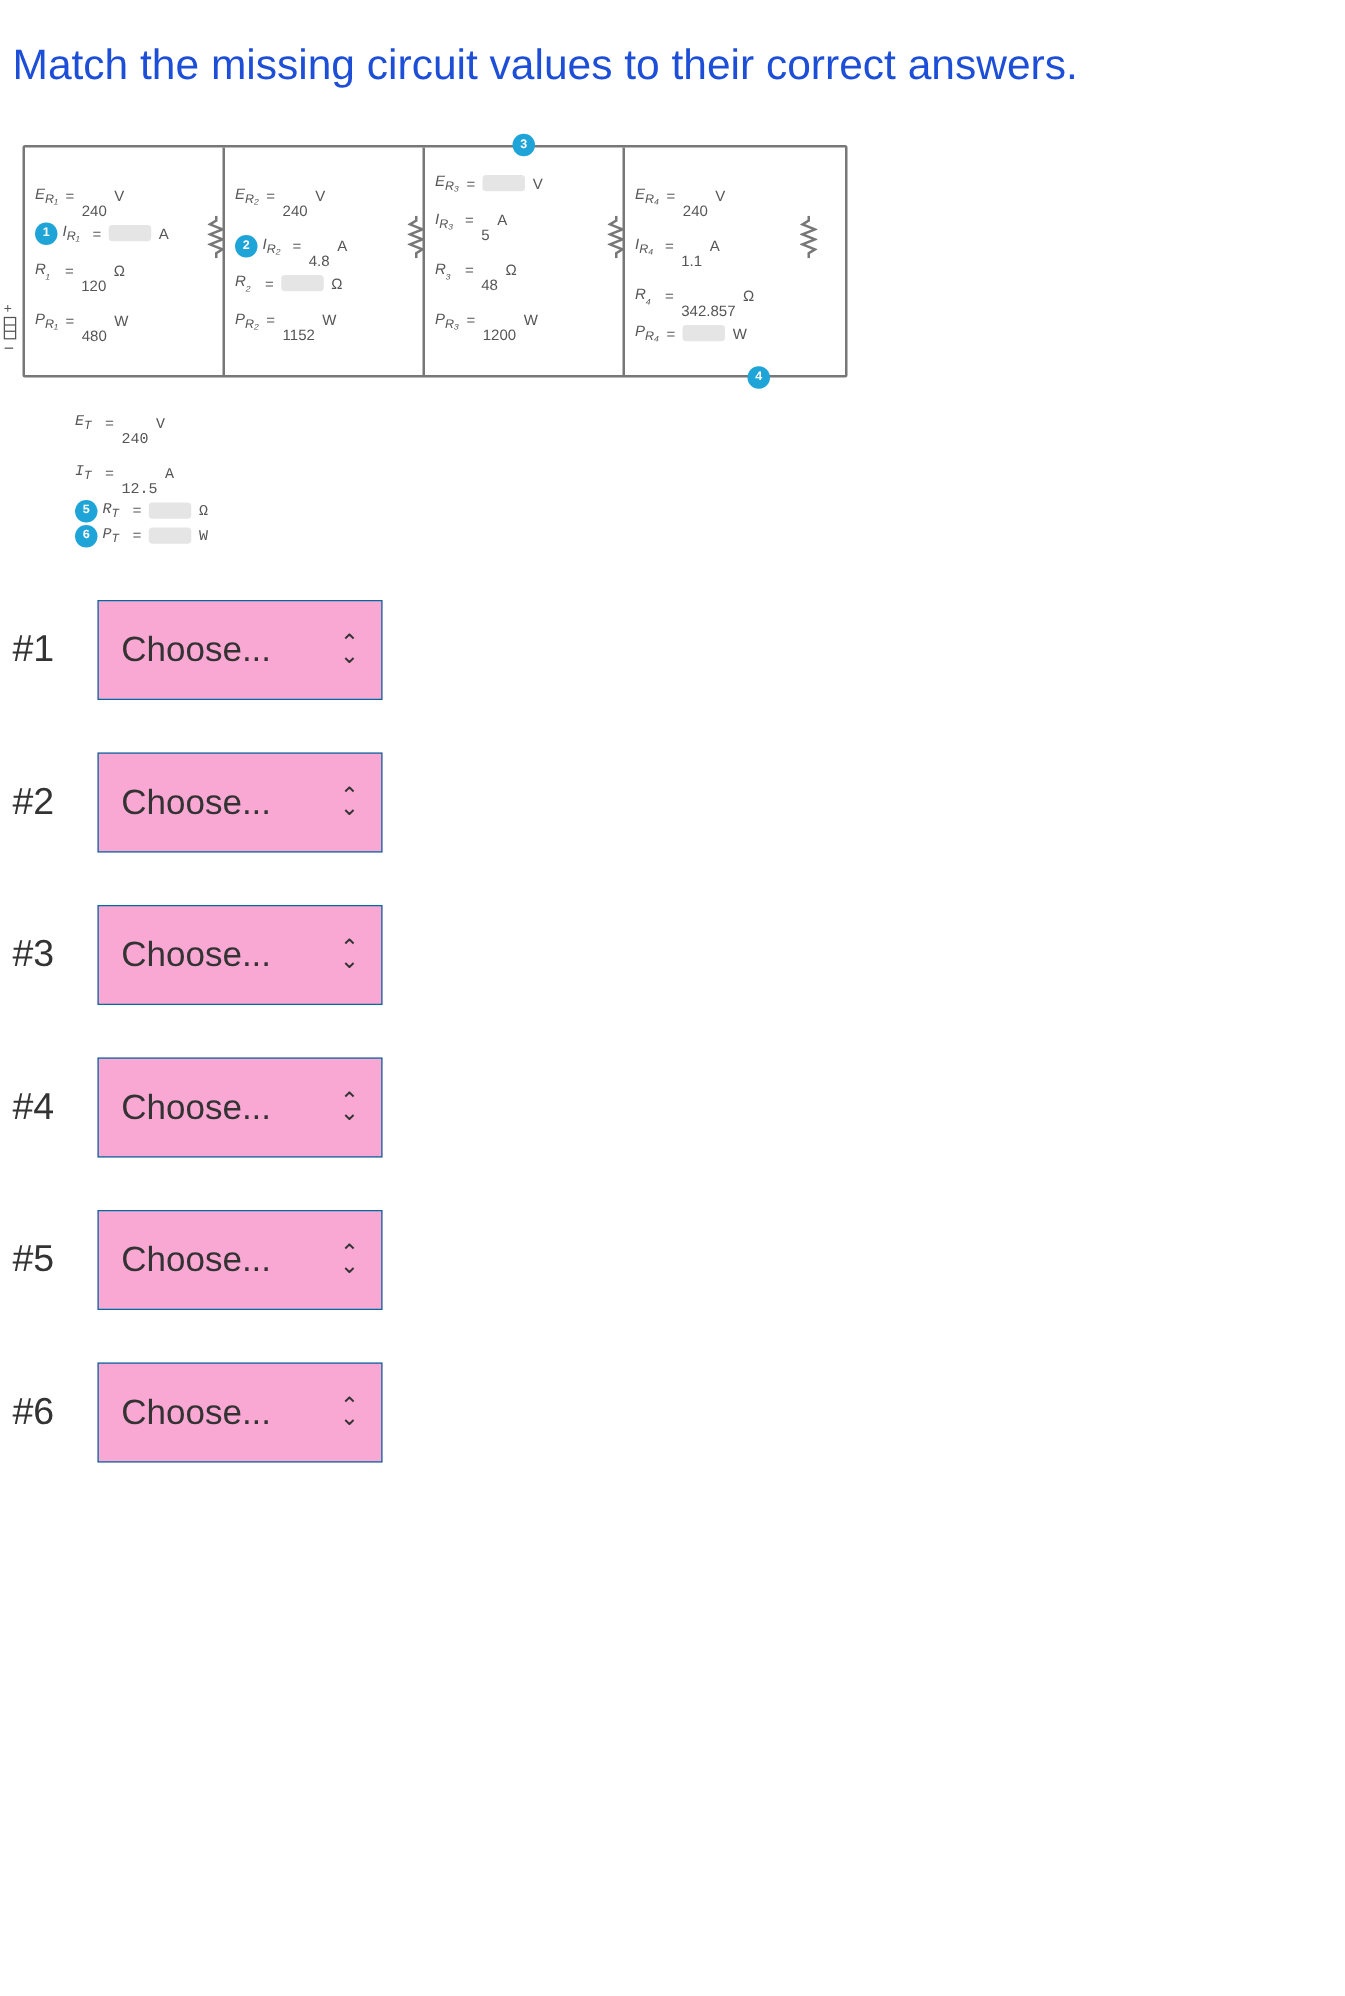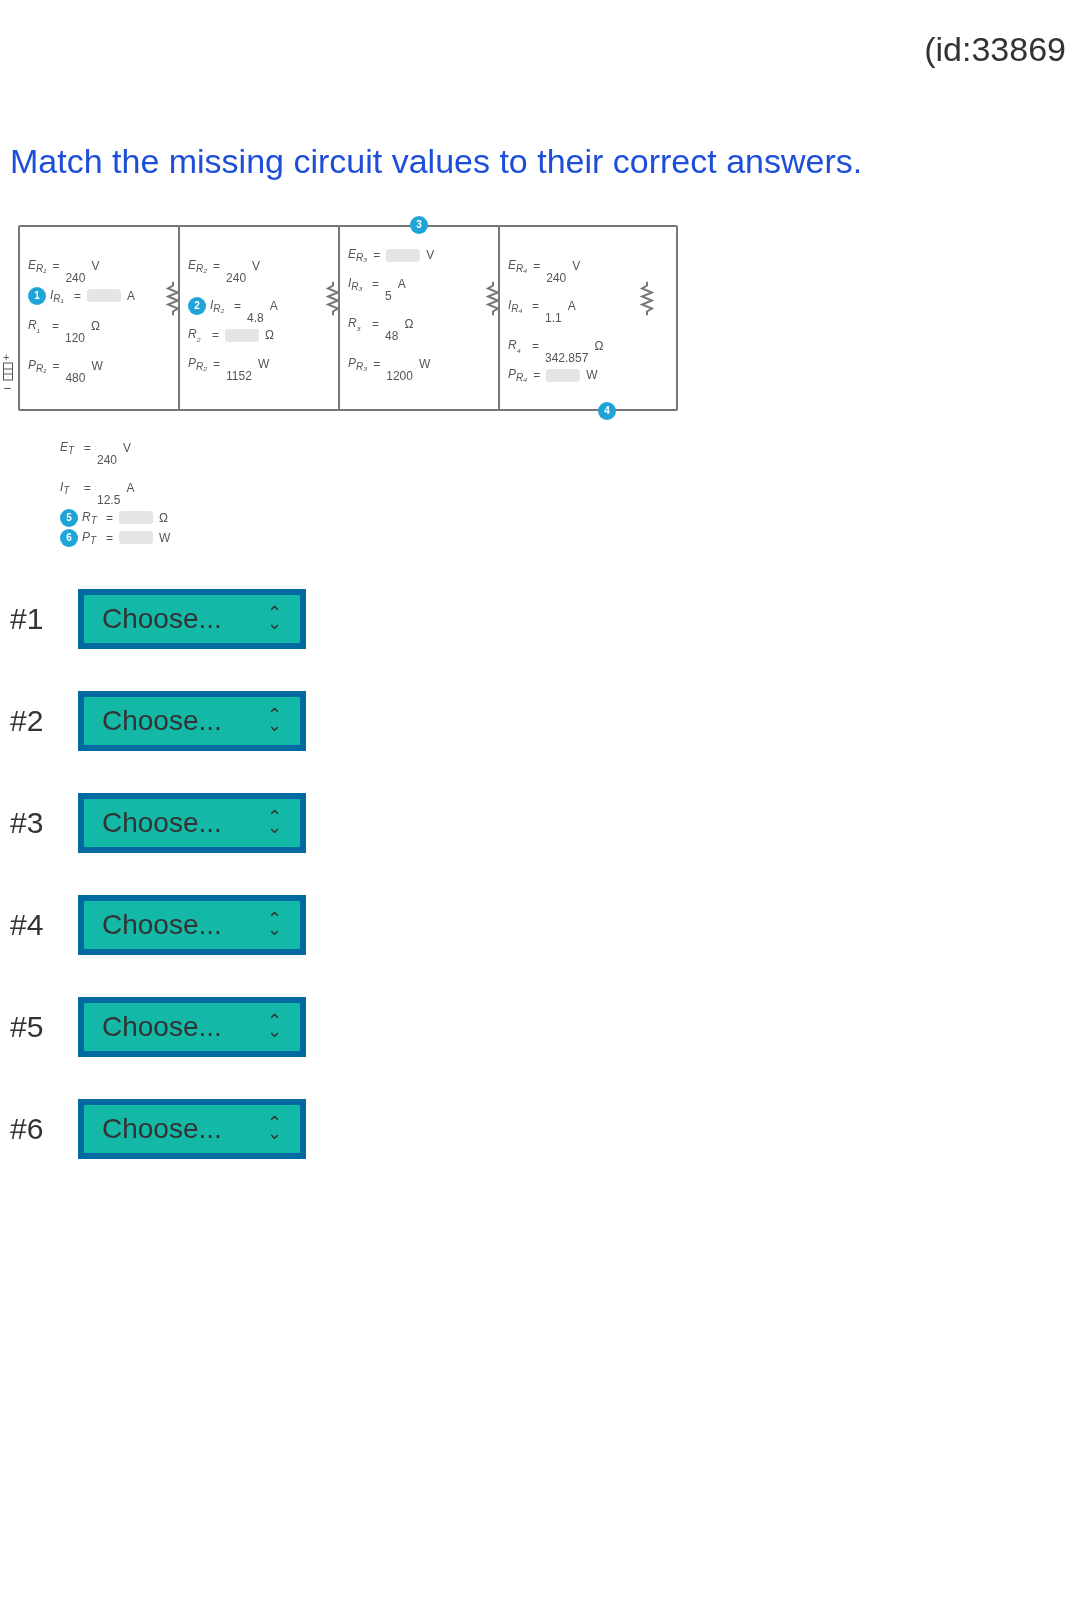--- a/index.html
+++ b/index.html
@@ -116,20 +116,21 @@
   }
   .source .sym > div { flex:1; border-bottom:1px solid #555; }
   .source .sym > div:last-child{border:none;}
   .source .minus { font-size: 14px; }
 
   .totals {
     margin-top: 18px;
     margin-left: 42px;
     font-size: 12px;
     color: #555;
+    font-family: Liberation Mono, monospace;
   }
   .totals .bline { margin: 2px 0; }
 
   
   .answers { margin-top: 10px; }
   .ans-row {
     display: flex;
     align-items: center;
     gap: 20px;
     margin: 42px 0;
@@ -137,41 +138,40 @@
   .ans-label {
     font-size: 30px;
     color: #333;
     width: 48px;
   }
   .choose {
     display: flex;
     align-items: center;
     justify-content: space-between;
     width: 228px;
-    height: 60px;
+    height: 80px;
     padding: 0 18px;
-    border: 6px solid #0369a1;
+    border: 1px solid #0369a1;
     font-size: 28px;
     color: #333;
-    background: #14b8a6;
+    background: #f9a8d4;
     cursor: pointer;
   }
   .chev {
     display: inline-flex;
     flex-direction: column;
     line-height: 0.55;
     font-size: 18px;
     color: #333;
   }
 </style>
 </head>
 <body>
 
 <div class="page">
-  <div class="id-line">(id:33869</div>
 
   <div class="question">Match the missing circuit values to their correct answers.</div>
 
   <div class="diagram-wrap">
     <div class="source">
       <div class="plus">+</div>
       <div class="sym">
           <div></div>
           <div></div>
           <div></div>

